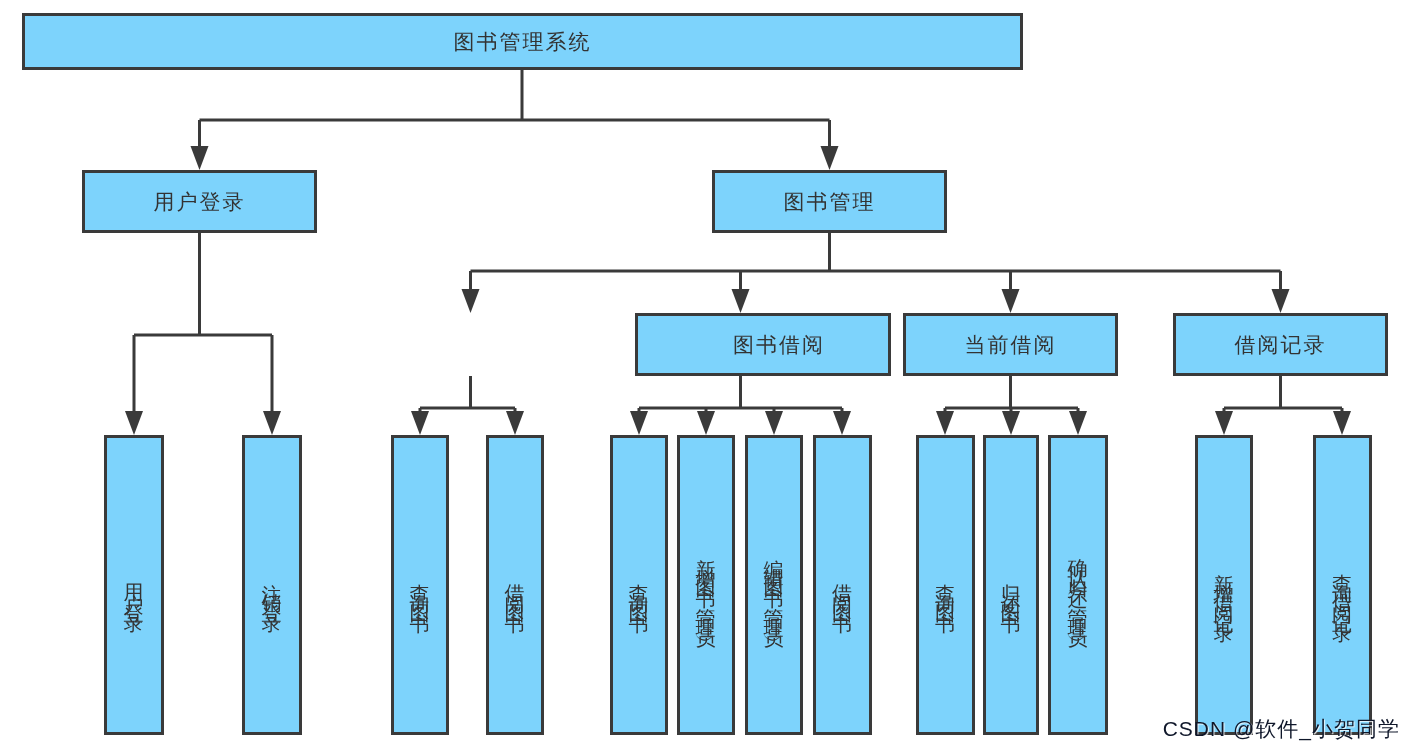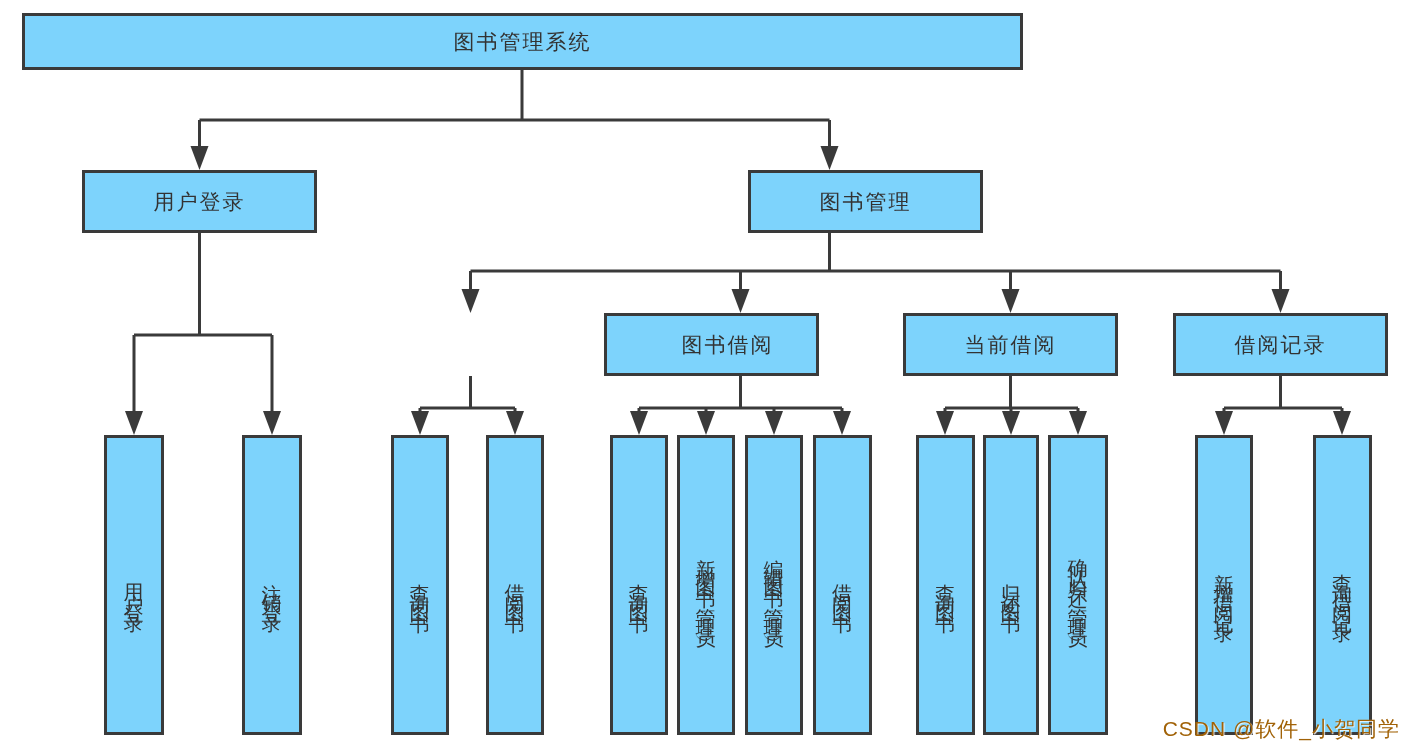--- a/index.html
+++ b/index.html
@@ -13,21 +13,21 @@
     border:3px solid #3a3a3a;display:flex;align-items:center;justify-content:center;
   }
   .hbox{font-size:21px;letter-spacing:2px;}
   .vbox{
     writing-mode:vertical-rl;text-orientation:mixed;
     font-size:20px;letter-spacing:10px;line-height:1;
     padding-top:6px;
   }
   .watermark{
     position:absolute;right:5px;top:715px;
-    font-size:21px;color:#a16207;letter-spacing:1px;
+    font-size:21px;color:#0f172a;letter-spacing:1px;
     text-shadow:1px 1px 1px rgba(255,255,255,0.9);
     white-space:nowrap;
   }
 </style>
 </head>
 <body>
 
 <div id="canvas">
 
   <svg id="wires" viewBox="0 0 1405 747" xmlns="http://www.w3.org/2000/svg">
@@ -57,23 +57,23 @@
              M936,411 H954 L945,435 Z
              M1002,411 H1020 L1011,435 Z
              M1069,411 H1087 L1078,435 Z
              M1215,411 H1233 L1224,435 Z
              M1333,411 H1351 L1342,435 Z"></path>
   </svg>
 
   <div class="box hbox" style="left:22px;top:13px;width:1001px;height:57px;">图书管理系统</div>
 
   <div class="box hbox" style="left:82px;top:170px;width:235px;height:63px;">用户登录</div>
-  <div class="box hbox" style="left:748px;top:170px;width:235px;height:63px;">图书管理</div>
+  <div class="box hbox" style="left:712px;top:170px;width:235px;height:63px;">图书管理</div>
 
-  <div class="box hbox" style="left:604px;top:313px;width:215px;height:63px;padding-left:32px;">图书借阅</div>
+  <div class="box hbox" style="left:635px;top:313px;width:256px;height:63px;padding-left:32px;">图书借阅</div>
   <div class="box hbox" style="left:903px;top:313px;width:215px;height:63px;">当前借阅</div>
   <div class="box hbox" style="left:1173px;top:313px;width:215px;height:63px;">借阅记录</div>
 
   <div class="box vbox" style="left:104px;top:435px;width:60px;height:300px;">用户登录</div>
   <div class="box vbox" style="left:242px;top:435px;width:60px;height:300px;">注销登录</div>
 
   <div class="box vbox" style="left:391px;top:435px;width:58px;height:300px;">查询图书</div>
   <div class="box vbox" style="left:486px;top:435px;width:58px;height:300px;">借阅图书</div>
 
   <div class="box vbox" style="left:610px;top:435px;width:58px;height:300px;">查询图书</div>

